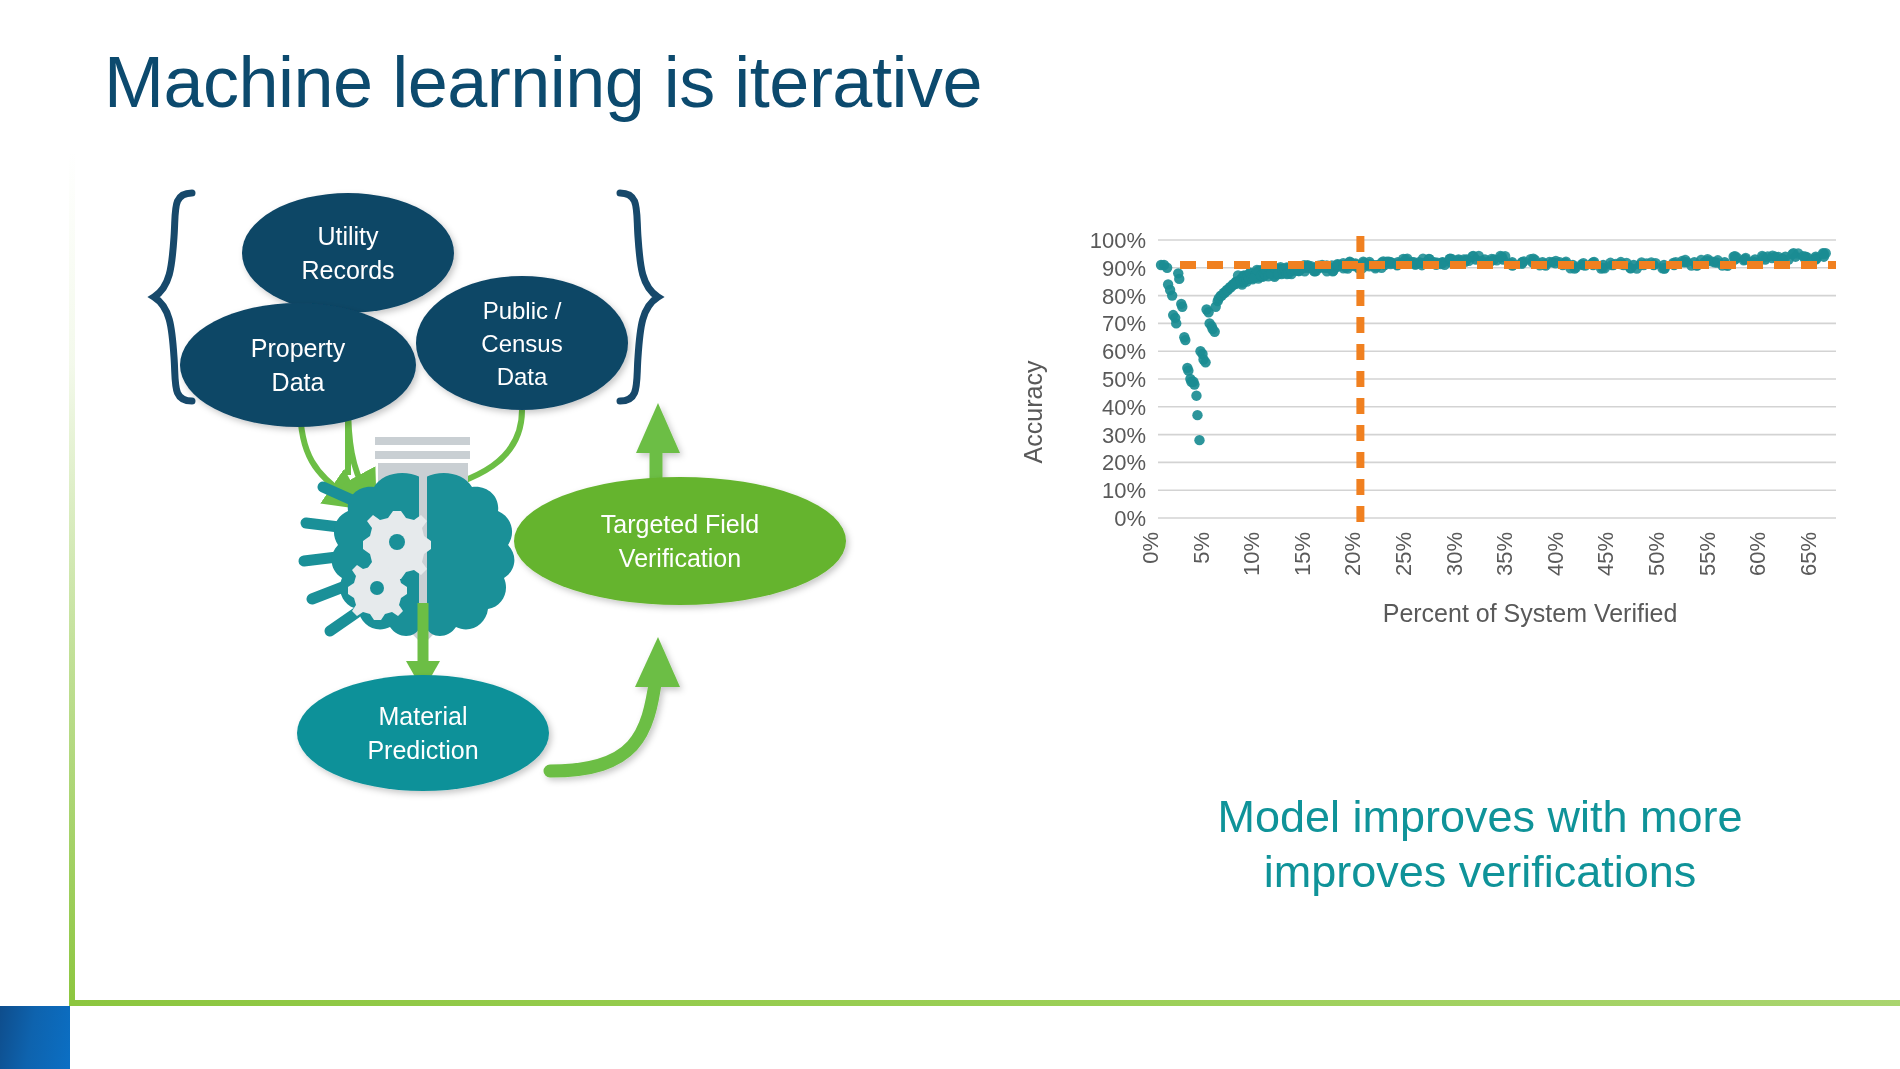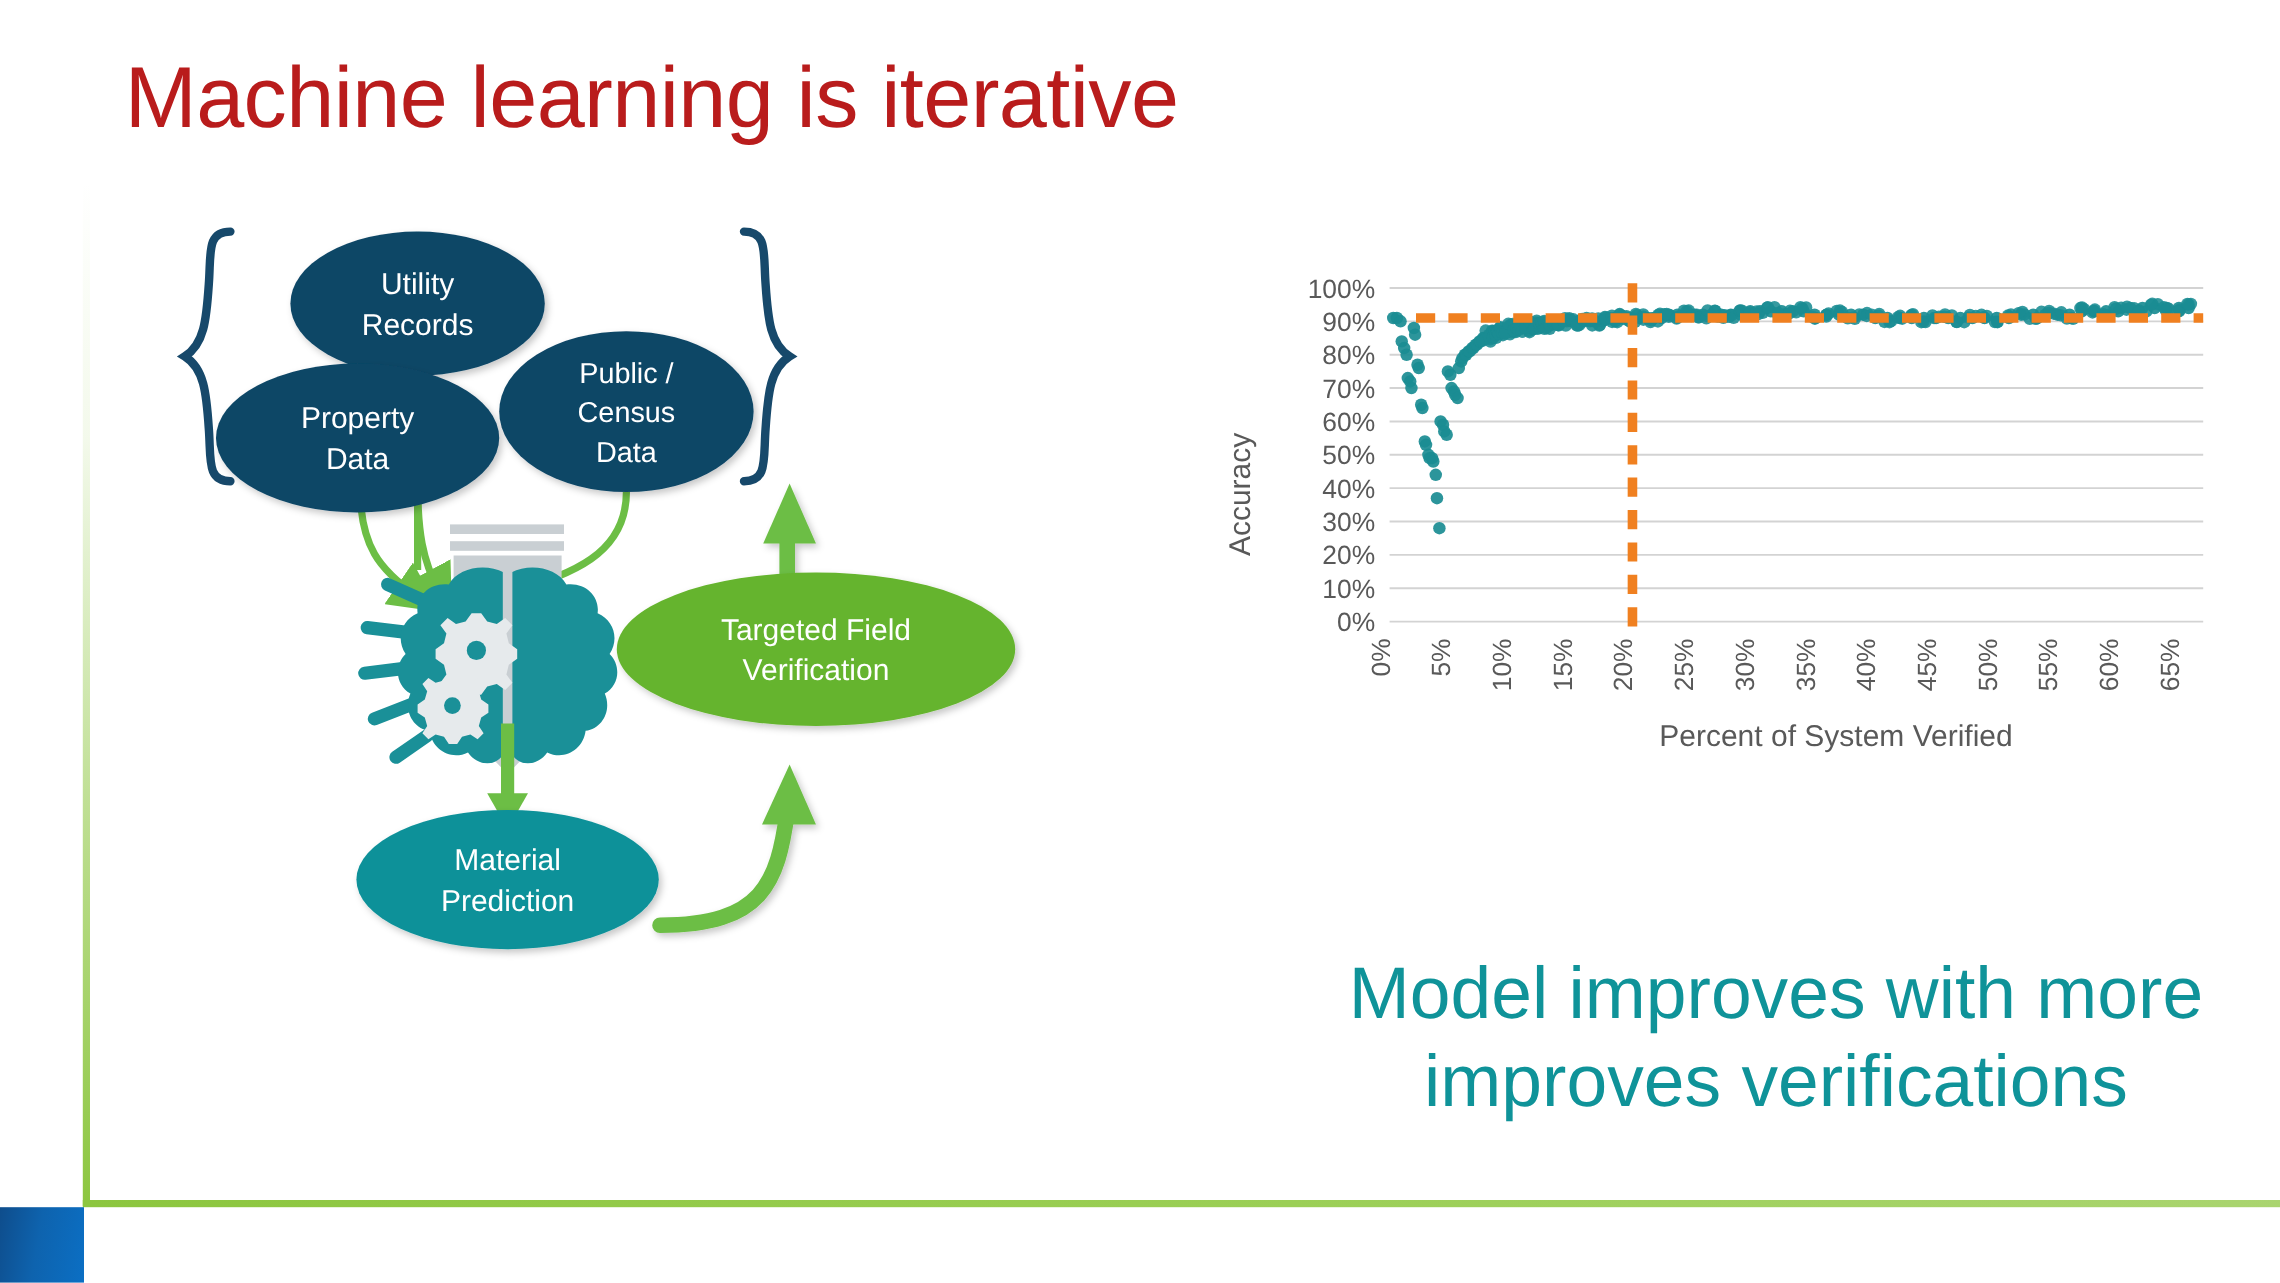--- a/index.html
+++ b/index.html
@@ -24,21 +24,21 @@
   }
   .corner-block{
     position:absolute;left:0;top:1006px;width:70px;height:63px;
     background:linear-gradient(100deg,#0E4D8C 0%,#0E63AE 45%,#0B6FC4 100%);
   }
 
   
   .title{
     position:absolute;left:104px;top:46px;
     font-size:72px;line-height:1.02;
-    color:#b91c1c;font-weight:400;letter-spacing:-0.5px;
+    color:#0c4a6e;font-weight:400;letter-spacing:-0.5px;
     white-space:nowrap;
   }
 
   
   .diagram{position:absolute;left:120px;top:175px;width:800px;height:650px;}
   .diagram svg{display:block;}
 
   .ellipse-label{
     font-family:"Liberation Sans", sans-serif;
     fill:#ffffff;font-size:25px;text-anchor:middle;
@@ -47,21 +47,21 @@
 
   
   .chart-wrap{position:absolute;left:1020px;top:222px;width:880px;height:420px;}
   .chart-svg{display:block;}
   .axis-text{font-family:"Liberation Sans", sans-serif;fill:#595959;font-size:22px;}
   .axis-text.tick-y{text-anchor:end;}
   .axis-title{font-family:"Liberation Sans", sans-serif;fill:#595959;font-size:25px;text-anchor:middle;}
 
   .caption{
     position:absolute;left:1100px;top:790px;width:760px;
-    text-align:center;color:#0F9399;font-size:61px;line-height:1.22;
+    text-align:center;color:#0F9399;font-size:45px;line-height:1.22;
     font-weight:400;
   }
 </style>
 </head>
 <body>
 
 <div class="slide">
 
   <div class="accent-vline"></div>
   <div class="accent-hline"></div>

